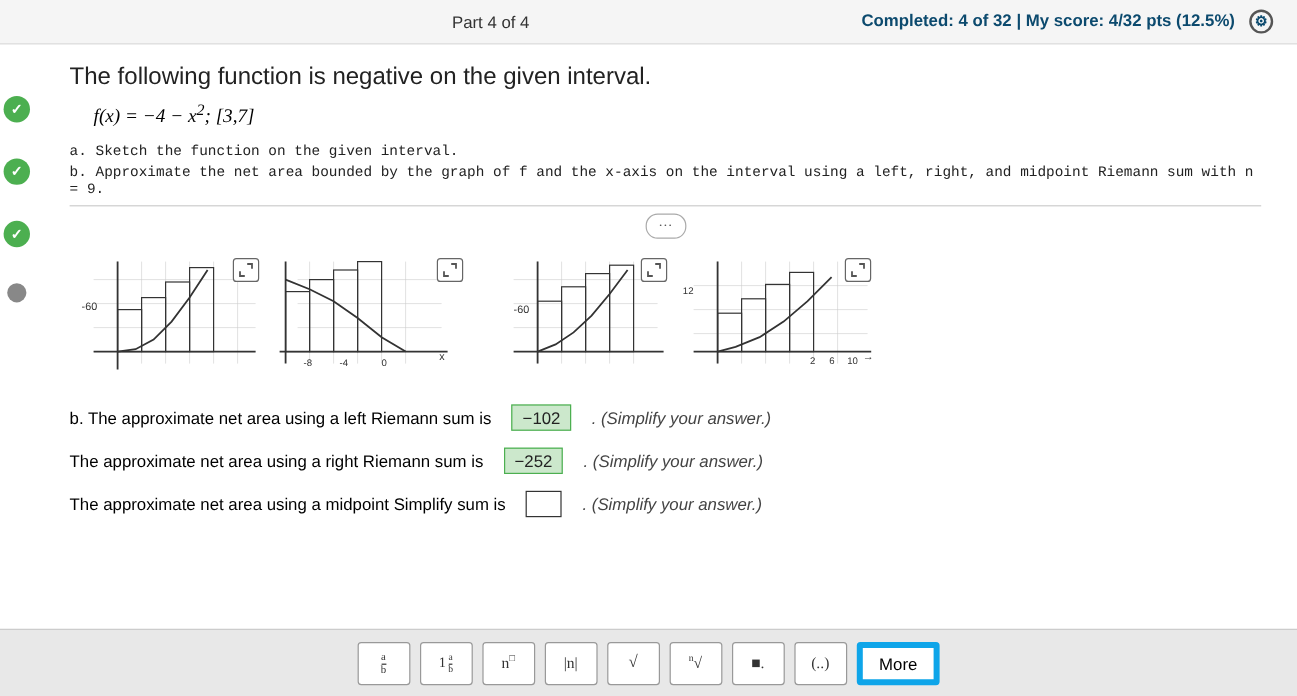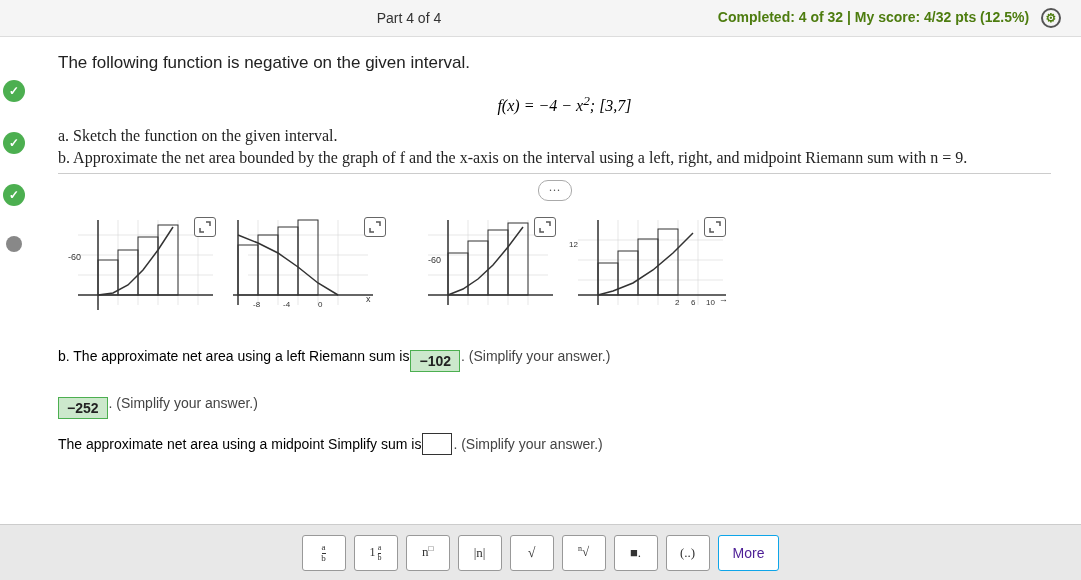--- a/index.html
+++ b/index.html
@@ -25,21 +25,21 @@
       border-bottom: 1px solid #ddd;
     }
     .top-bar-center {
       font-size: 14px;
       color: #333;
       font-family: Arial, sans-serif;
     }
     .top-bar-right {
       font-size: 14px;
       font-weight: bold;
-      color: #4d7c0f;
+      color: #0c4a6e;
       font-family: Arial, sans-serif;
     }
     .settings-icon {
       width: 20px;
       height: 20px;
       border: 2px solid #555;
       border-radius: 50%;
       display: inline-flex;
       align-items: center;
       justify-content: center;
@@ -57,34 +57,33 @@
       background: #4CAF50;
       border-radius: 50%;
       display: flex;
       align-items: center;
       justify-content: center;
       color: white;
       font-size: 12px;
       font-weight: bold;
     }
     .problem-text {
-      font-size: 17px;
+      font-size: 20px;
       color: #222;
-      margin-bottom: 20px;
+      margin-bottom: 8px;
       font-family: Arial, sans-serif;
     }
     .formula {
       font-size: 16px;
       margin: 6px 0 12px 20px;
       font-style: italic;
-      text-align: center;
     }
     .sub-question {
-      font-size: 16px;
-      font-family: Liberation Serif, serif;
+      font-size: 12px;
+      font-family: Liberation Mono, monospace;
       margin-bottom: 4px;
       color: #222;
     }
     .graphs-row {
       display: flex;
       align-items: center;
       gap: 10px;
       margin: 14px 0 14px 0;
       justify-content: flex-start;
     }
@@ -116,46 +115,46 @@
     .answers-section {
       margin-top: 10px;
     }
     .answer-row {
       display: flex;
       align-items: center;
       font-size: 14px;
       font-family: Arial, sans-serif;
       margin-bottom: 14px;
       flex-wrap: wrap;
-      gap: 1px;
+      gap: 17px;
     }
     .answer-box-filled {
       display: inline-flex;
       align-items: center;
       justify-content: center;
       background: #cce8cc;
       border: 1.5px solid #4CAF50;
       padding: 2px 8px;
       min-width: 40px;
       font-size: 14px;
-      font-weight: bold;
+      font-weight: normal;
       color: #222;
-      margin-top: 11px;
     }
     .answer-box-empty {
       display: inline-flex;
       align-items: center;
       justify-content: center;
       border: 1.5px solid #333;
       padding: 2px 8px;
       min-width: 30px;
       height: 22px;
       background: #fff;
     }
     .simplify-text {
+      font-style: italic;
       color: #444;
       font-size: 14px;
     }
     .bottom-toolbar {
       background: #e8e8e8;
       border-top: 1px solid #ccc;
       display: flex;
       align-items: center;
       justify-content: center;
       padding: 10px 16px;
@@ -174,30 +173,30 @@
       height: 36px;
       display: flex;
       align-items: center;
       justify-content: center;
       cursor: pointer;
       font-size: 14px;
       color: #333;
     }
     .more-btn {
       background: #fff;
-      border: 1px solid #0ea5e9;
+      border: 5px solid #0ea5e9;
       border-radius: 3px;
       padding: 4px 14px;
       height: 36px;
       display: flex;
       align-items: center;
       justify-content: center;
       cursor: pointer;
       font-size: 14px;
-      color: #4c1d95;
+      color: #000000;
       font-family: Arial, sans-serif;
     }
     .divider-line {
       border: none;
       border-top: 1px solid #ccc;
       margin: 6px 0;
     }
     .dot-dot-dot {
       background: #fff;
       border: 1px solid #aaa;
@@ -396,20 +395,21 @@
 
     <div class="answers-section">
 
       <div class="answer-row">
         <span>b. The approximate net area using a left Riemann sum is</span>
         <span class="answer-box-filled">−102</span>
         <span class="simplify-text">. (Simplify your answer.)</span>
       </div>
 
       <div class="answer-row">
+        <span>The approximate net area using a right Riemann sum is</span>
         <span class="answer-box-filled">−252</span>
         <span class="simplify-text">. (Simplify your answer.)</span>
       </div>
 
       <div class="answer-row">
         <span>The approximate net area using a midpoint Simplify sum is</span>
         <span class="answer-box-empty"></span>
         <span class="simplify-text">. (Simplify your answer.)</span>
       </div>
 

